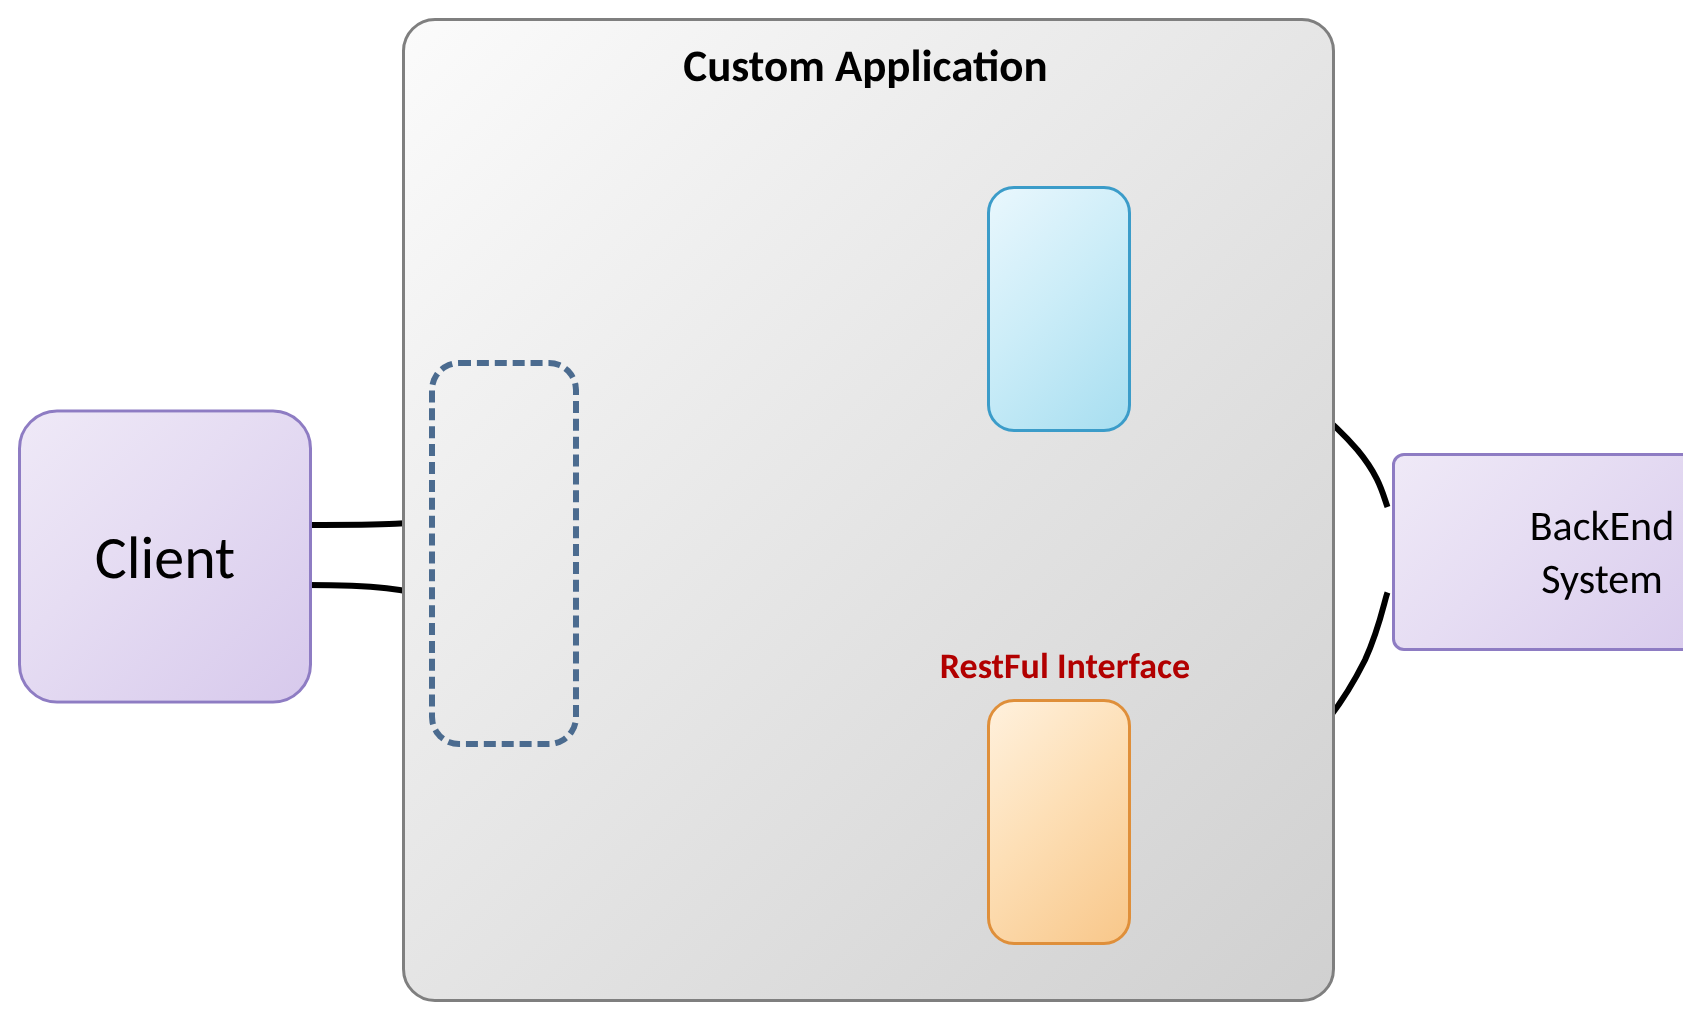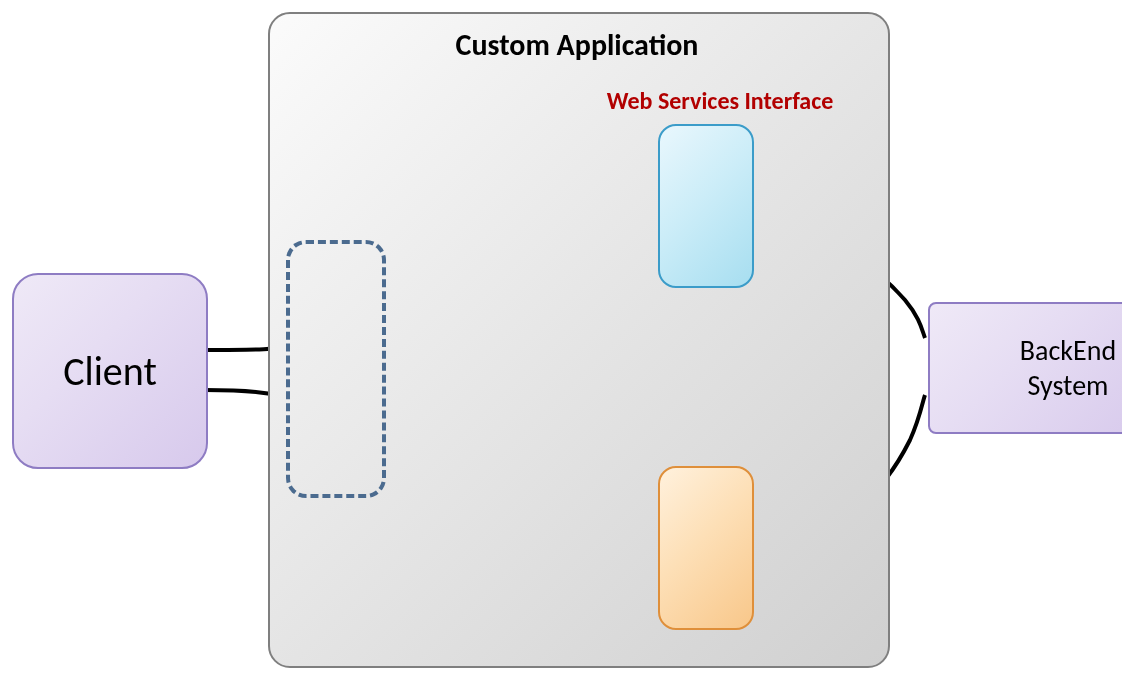--- a/index.html
+++ b/index.html
@@ -175,18 +175,18 @@
   <div class="client-box">
     <span>Client</span>
   </div>
 
   <div class="backend-box">
     <span>BackEnd System</span>
   </div>
 
   <div class="config-box"></div>
 
-  <div class="ws-label">Web Services Interface</div>
   <div class="ws-box"></div>
 
+  <div class="rest-label">RestFul Interface</div>
   <div class="rest-box"></div>
 
 </div>
 
 </body></html>

